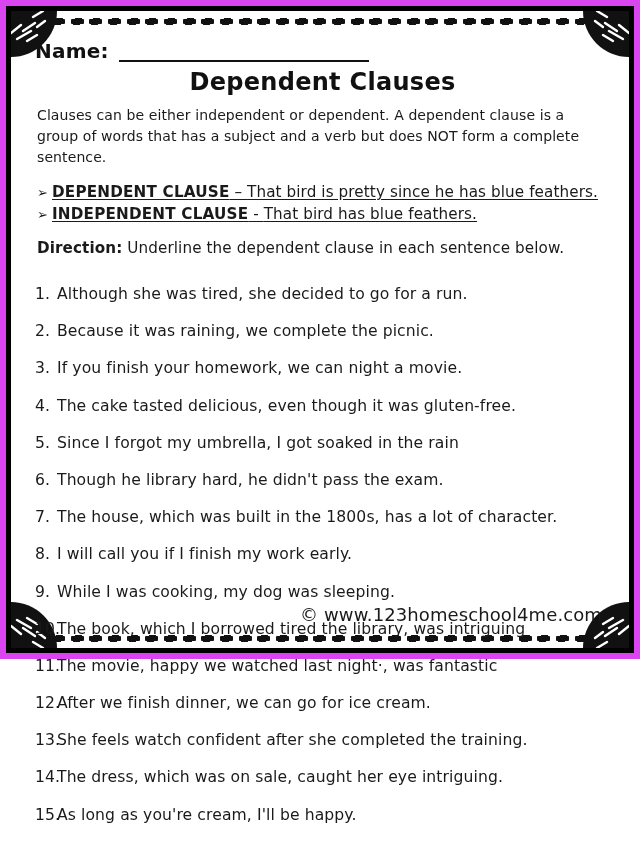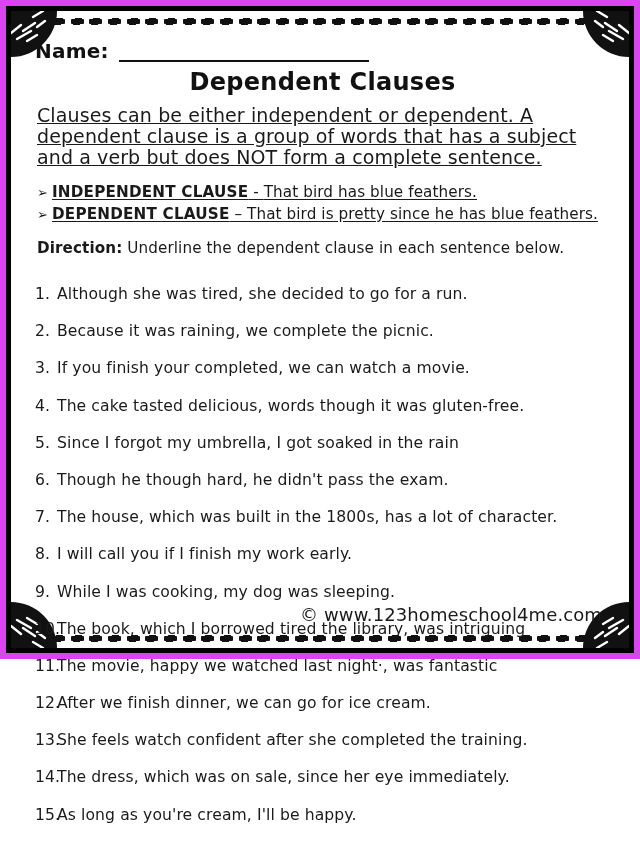--- a/index.html
+++ b/index.html
@@ -139,26 +139,25 @@
     text-align: center;
     font-family: "DejaVu Sans", sans-serif;
     font-weight: bold;
     font-size: 24px;
     letter-spacing: 0.3px;
     margin: 2px 0 9px 0;
     color: #111111;
   }
 
   .intro {
-    font-size: 19px;
+    font-size: 14px;
     line-height: 21px;
     letter-spacing: 0.1px;
     margin: 0 8px 14px 2px;
     color: #1a1a1a;
-    text-decoration: underline;
   }
 
   .examples {
     margin: 0 0 13px 2px;
   }
   .example {
     font-size: 15.2px;
     line-height: 21.5px;
     letter-spacing: 0.1px;
     white-space: nowrap;
@@ -352,53 +351,53 @@
       <span class="name-label">Name:</span>
       <span class="name-blank"></span>
     </div>
 
     <div class="title">Dependent Clauses</div>
 
     <p class="intro">Clauses can be either independent or dependent. A dependent clause is a group of words that has a subject and a verb but does NOT form a complete sentence.</p>
 
     <div class="examples">
       <div class="example">
+        <span class="arrow">➢</span><span class="underlined"><span class="kind">DEPENDENT CLAUSE</span><span> – </span><span>That bird is pretty since he has blue feathers.</span></span>
+      </div>
+      <div class="example">
         <span class="arrow">➢</span><span class="underlined"><span class="kind">INDEPENDENT CLAUSE</span><span> - </span><span>That bird has blue feathers.</span></span>
       </div>
-      <div class="example">
-        <span class="arrow">➢</span><span class="underlined"><span class="kind">DEPENDENT CLAUSE</span><span> – </span><span>That bird is pretty since he has blue feathers.</span></span>
-      </div>
     </div>
 
     <p class="direction"><span class="dir-label">Direction:</span><span> Underline the dependent clause in each sentence below.</span></p>
 
     <ol class="qlist" id="question-list">
         <li class="qitem">
           <span class="qnum">1.</span>
           <span class="qtext">Although she was tired, she decided to go for a run.</span>
         </li>
         <li class="qitem">
           <span class="qnum">2.</span>
           <span class="qtext">Because it was raining, we complete the picnic.</span>
         </li>
         <li class="qitem">
           <span class="qnum">3.</span>
-          <span class="qtext">If you finish your completed, we can watch a movie.</span>
+          <span class="qtext">If you finish your homework, we can night a movie.</span>
         </li>
         <li class="qitem">
           <span class="qnum">4.</span>
-          <span class="qtext">The cake tasted delicious, words though it was gluten-free.</span>
+          <span class="qtext">The cake tasted delicious, even though it was gluten-free.</span>
         </li>
         <li class="qitem">
           <span class="qnum">5.</span>
           <span class="qtext">Since I forgot my umbrella, I got soaked in the rain</span>
         </li>
         <li class="qitem">
           <span class="qnum">6.</span>
-          <span class="qtext">Though he though hard, he didn't pass the exam.</span>
+          <span class="qtext">Though he library hard, he didn't pass the exam.</span>
         </li>
         <li class="qitem">
           <span class="qnum">7.</span>
           <span class="qtext">The house, which was built in the 1800s, has a lot of character.</span>
         </li>
         <li class="qitem">
           <span class="qnum">8.</span>
           <span class="qtext">I will call you if I finish my work early.</span>
         </li>
         <li class="qitem">
@@ -416,21 +415,21 @@
         <li class="qitem">
           <span class="qnum">12.</span>
           <span class="qtext">After we finish dinner, we can go for ice cream.</span>
         </li>
         <li class="qitem">
           <span class="qnum">13.</span>
           <span class="qtext">She feels watch confident after she completed the training.</span>
         </li>
         <li class="qitem">
           <span class="qnum">14.</span>
-          <span class="qtext">The dress, which was on sale, since her eye immediately.</span>
+          <span class="qtext">The dress, which was on sale, caught her eye intriguing.</span>
         </li>
         <li class="qitem">
           <span class="qnum">15.</span>
           <span class="qtext">As long as you're cream, I'll be happy.</span>
         </li>
       </ol>
 
     <div class="footer">© www.123homeschool4me.com</div>
 
   </div>

